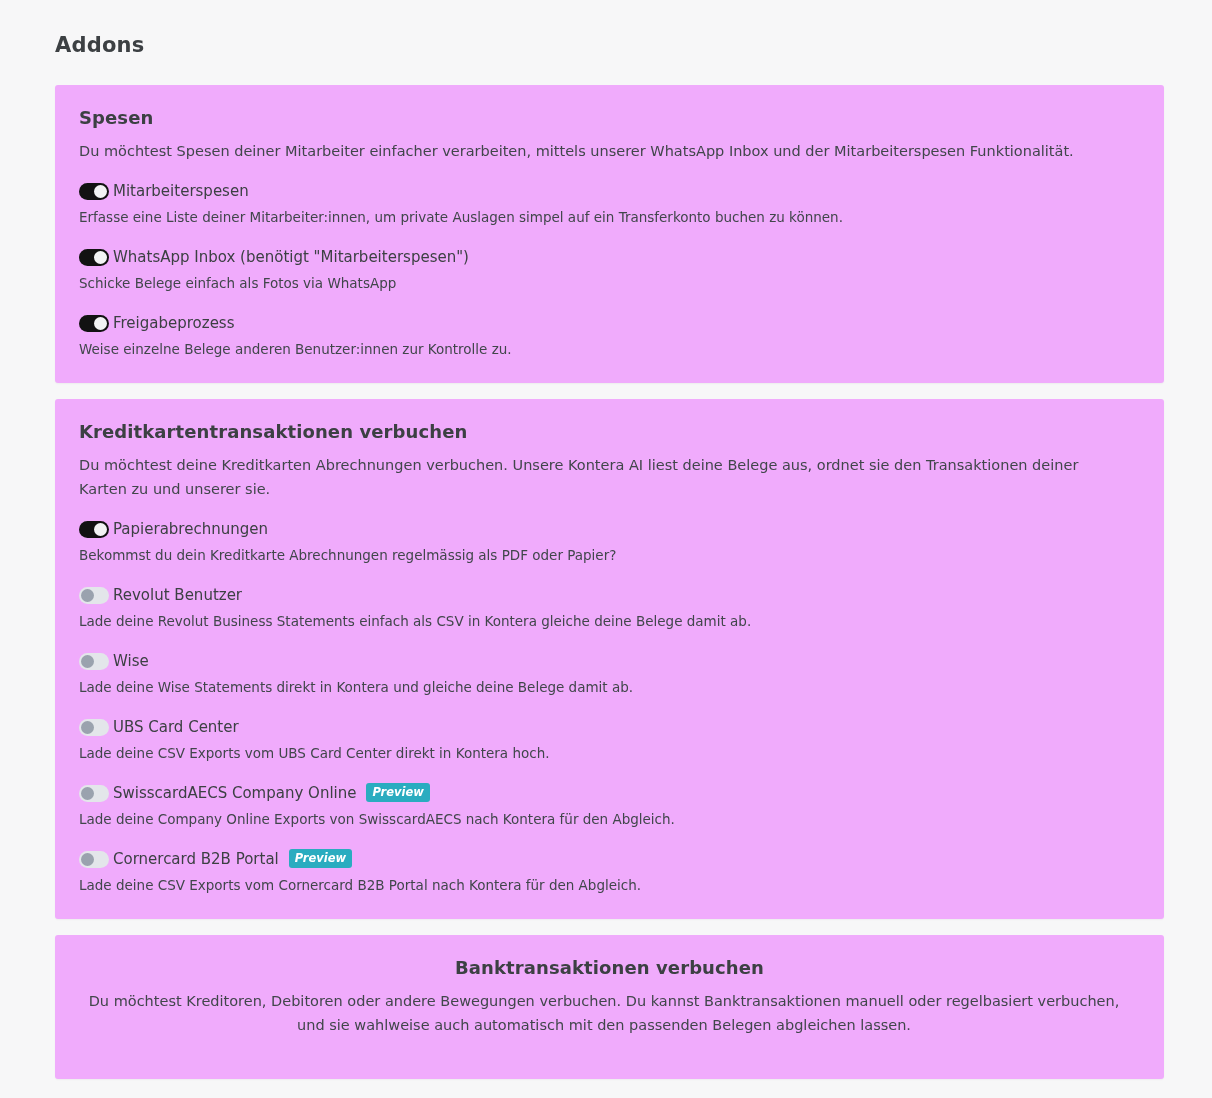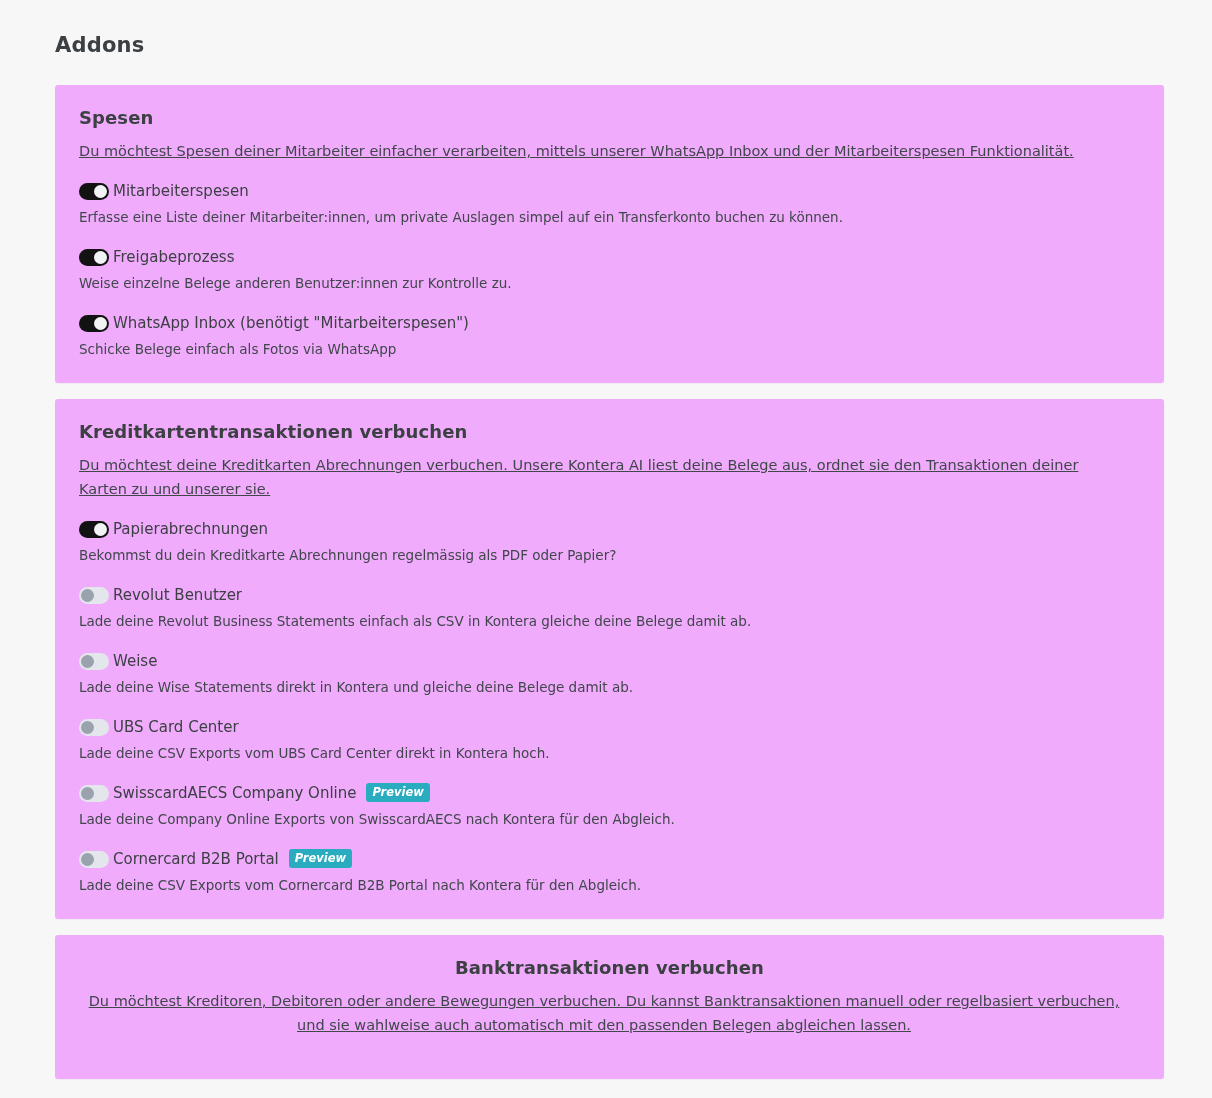--- a/index.html
+++ b/index.html
@@ -57,21 +57,20 @@
     margin: 0 0 10px 0;
     line-height: 22px;
   }
   .card-desc {
     font-size: 14.5px;
     font-weight: 400;
     color: #41464b;
     line-height: 24px;
     margin: 8px 0 18px 0;
     max-width: 1050px;
-    text-decoration: underline;
   }
 
   
   .toggle-row {
     margin-bottom: 20px;
   }
   .toggle-row:last-child {
     margin-bottom: 0;
   }
   .toggle-line {
@@ -171,32 +170,32 @@
             </span>
             <span class="toggle-label">Mitarbeiterspesen</span>
           </div>
           <p class="toggle-desc">Erfasse eine Liste deiner Mitarbeiter:innen, um private Auslagen simpel auf ein Transferkonto buchen zu können.</p>
         </div>
         <div class="toggle-row">
           <div class="toggle-line">
             <span class="switch on" role="switch" aria-checked="true">
               <span class="knob"></span>
             </span>
+            <span class="toggle-label">WhatsApp Inbox (benötigt "Mitarbeiterspesen")</span>
+          </div>
+          <p class="toggle-desc">Schicke Belege einfach als Fotos via WhatsApp</p>
+        </div>
+        <div class="toggle-row">
+          <div class="toggle-line">
+            <span class="switch on" role="switch" aria-checked="true">
+              <span class="knob"></span>
+            </span>
             <span class="toggle-label">Freigabeprozess</span>
           </div>
           <p class="toggle-desc">Weise einzelne Belege anderen Benutzer:innen zur Kontrolle zu.</p>
-        </div>
-        <div class="toggle-row">
-          <div class="toggle-line">
-            <span class="switch on" role="switch" aria-checked="true">
-              <span class="knob"></span>
-            </span>
-            <span class="toggle-label">WhatsApp Inbox (benötigt "Mitarbeiterspesen")</span>
-          </div>
-          <p class="toggle-desc">Schicke Belege einfach als Fotos via WhatsApp</p>
         </div>
       </div>
       <div class="card">
         <h2 class="card-title">Kreditkartentransaktionen verbuchen</h2>
         <p class="card-desc">Du möchtest deine Kreditkarten Abrechnungen verbuchen. Unsere Kontera AI liest deine Belege aus, ordnet sie den Transaktionen deiner Karten zu und unserer sie.</p>
         <div class="toggle-row">
           <div class="toggle-line">
             <span class="switch on" role="switch" aria-checked="true">
               <span class="knob"></span>
             </span>
@@ -211,21 +210,21 @@
             </span>
             <span class="toggle-label">Revolut Benutzer</span>
           </div>
           <p class="toggle-desc">Lade deine Revolut Business Statements einfach als CSV in Kontera gleiche deine Belege damit ab.</p>
         </div>
         <div class="toggle-row">
           <div class="toggle-line">
             <span class="switch off" role="switch" aria-checked="false">
               <span class="knob"></span>
             </span>
-            <span class="toggle-label">Weise</span>
+            <span class="toggle-label">Wise</span>
           </div>
           <p class="toggle-desc">Lade deine Wise Statements direkt in Kontera und gleiche deine Belege damit ab.</p>
         </div>
         <div class="toggle-row">
           <div class="toggle-line">
             <span class="switch off" role="switch" aria-checked="false">
               <span class="knob"></span>
             </span>
             <span class="toggle-label">UBS Card Center</span>
           </div>

